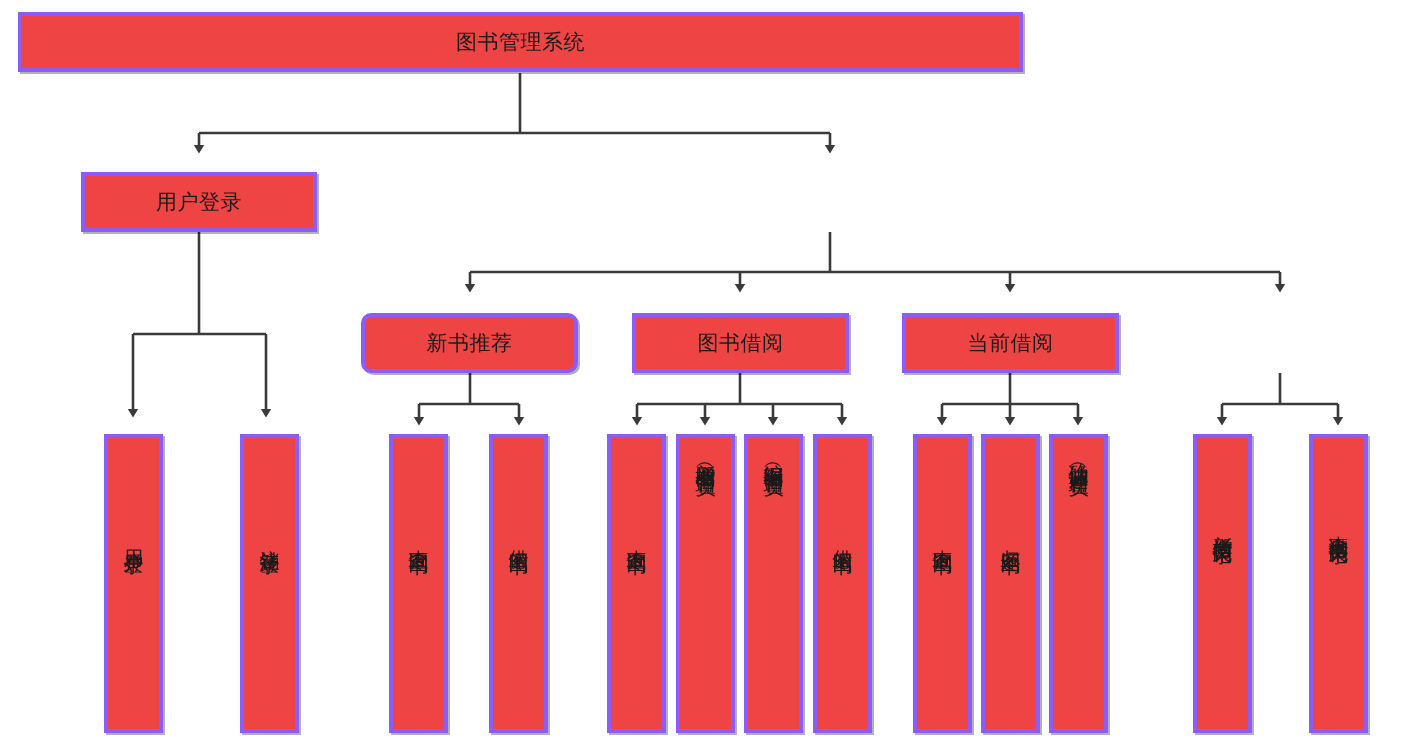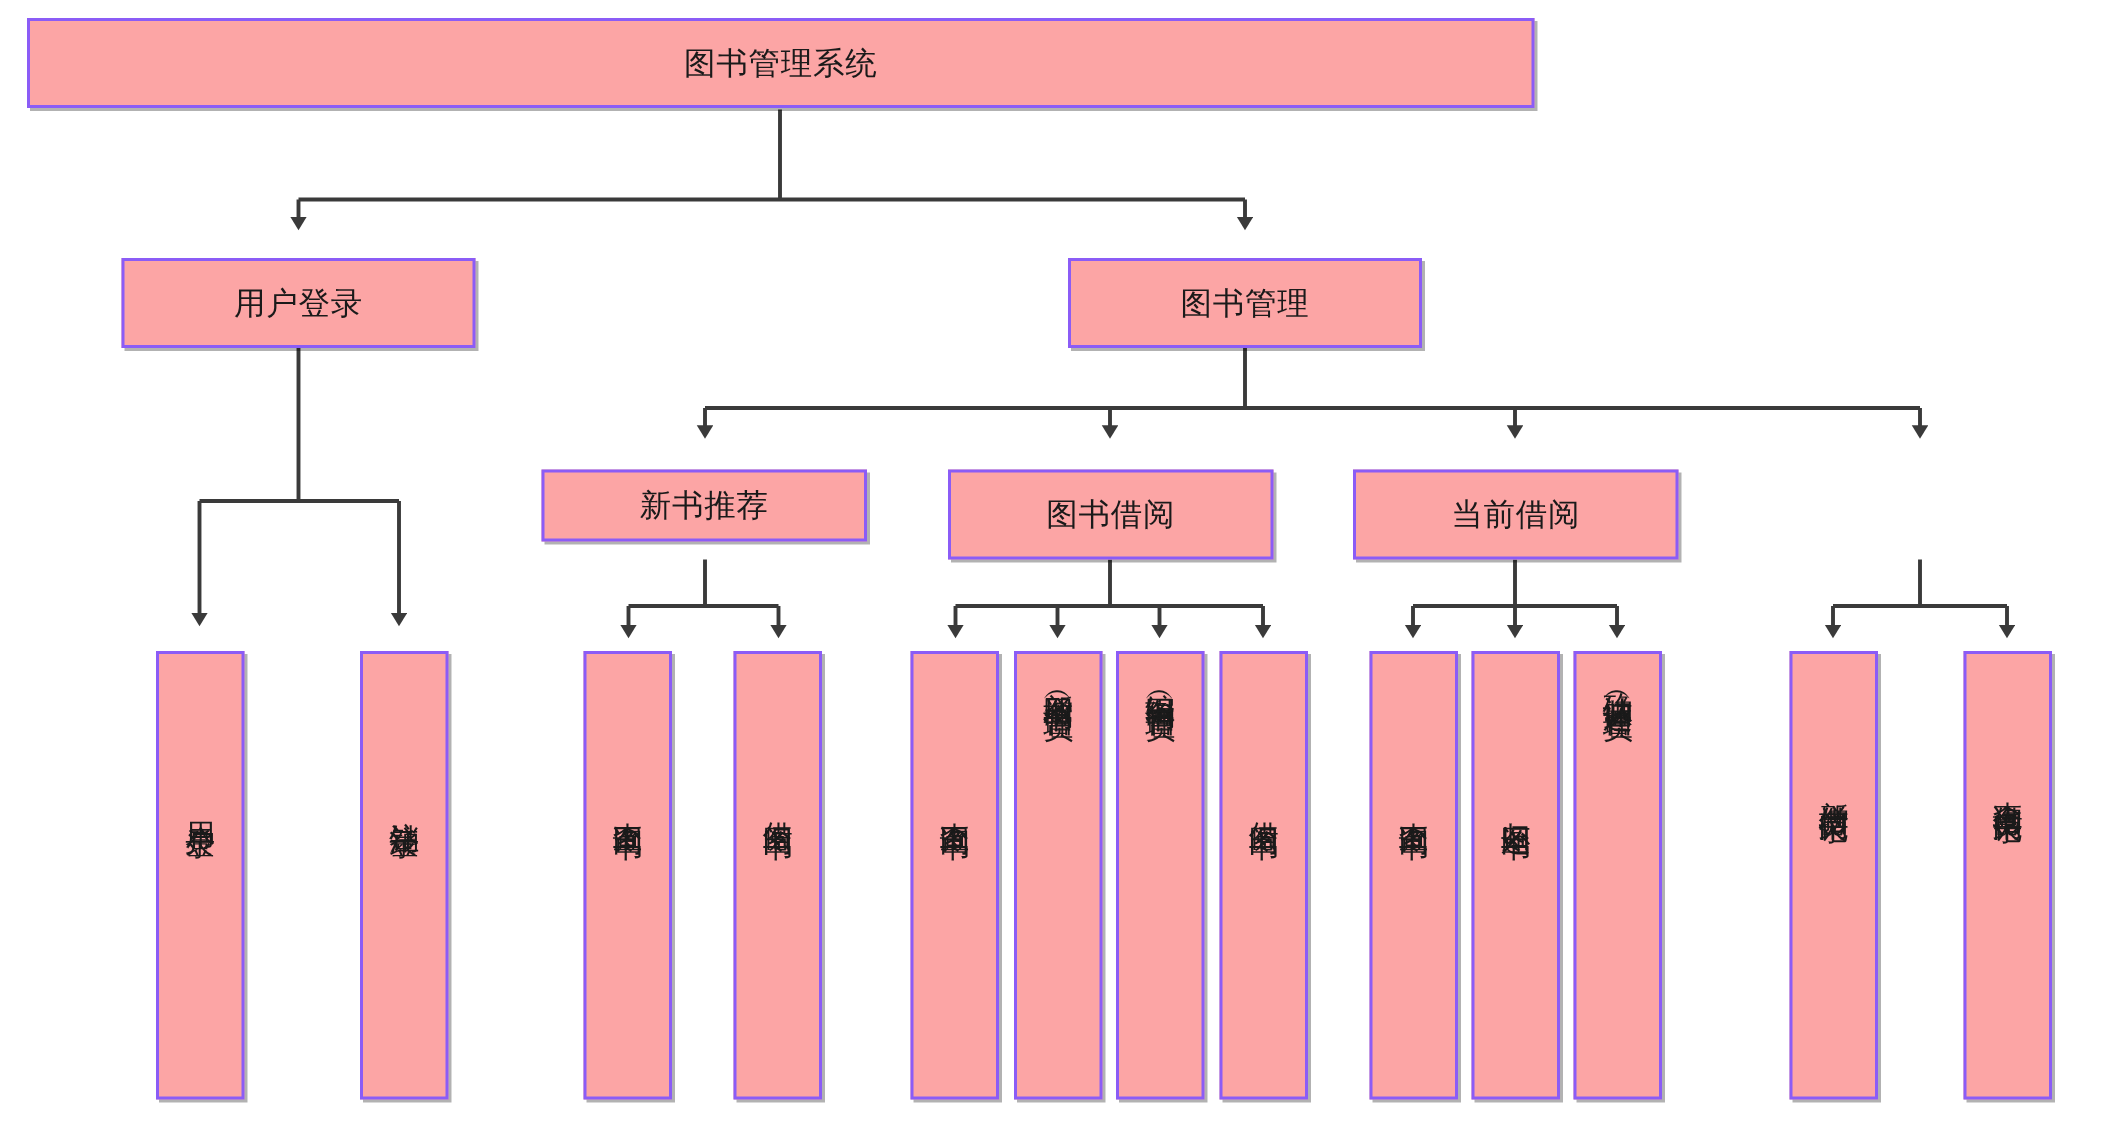--- a/index.html
+++ b/index.html
@@ -22,22 +22,22 @@
     position: absolute;
     left: 0;
     top: 0;
     width: 1405px;
     height: 747px;
     pointer-events: none;
   }
   .node {
     position: absolute;
     box-sizing: border-box;
-    border: 2px solid #8b5cf6;
-    background: #fca5a5;
+    border: 4px solid #8b5cf6;
+    background: #ef4444;
     box-shadow: 2px 2px 0 rgba(0,0,0,0.30);
     display: flex;
     align-items: center;
     justify-content: center;
     color: #1a1a1a;
   }
   .node .label {
     display: block;
     text-align: center;
     line-height: 1.18;
@@ -138,25 +138,22 @@
     </g>
   </svg>
 
   <div class="node root horizontal" style="left:18px; top:12px; width:1005px; height:60px;">
     <span class="label">图书管理系统</span>
   </div>
 
   <div class="node horizontal" style="left:81px; top:172px; width:236px; height:60px;">
     <span class="label">用户登录</span>
   </div>
-  <div class="node horizontal" style="left:712px; top:172px; width:236px; height:60px;">
-    <span class="label">图书管理</span>
-  </div>
-
-  <div class="node horizontal" style="left:361px; top:313px; width:217px; height:48px;">
+
+  <div class="node horizontal" style="left:361px; top:313px; width:217px; height:60px;border-radius:10px;">
     <span class="label">新书推荐</span>
   </div>
   <div class="node horizontal" style="left:632px; top:313px; width:217px; height:60px;">
     <span class="label">图书借阅</span>
   </div>
   <div class="node horizontal" style="left:902px; top:313px; width:217px; height:60px;">
     <span class="label">当前借阅</span>
   </div>
 
   <div class="node vertical short" style="left:104px; top:434px; width:59px; height:299px;">

